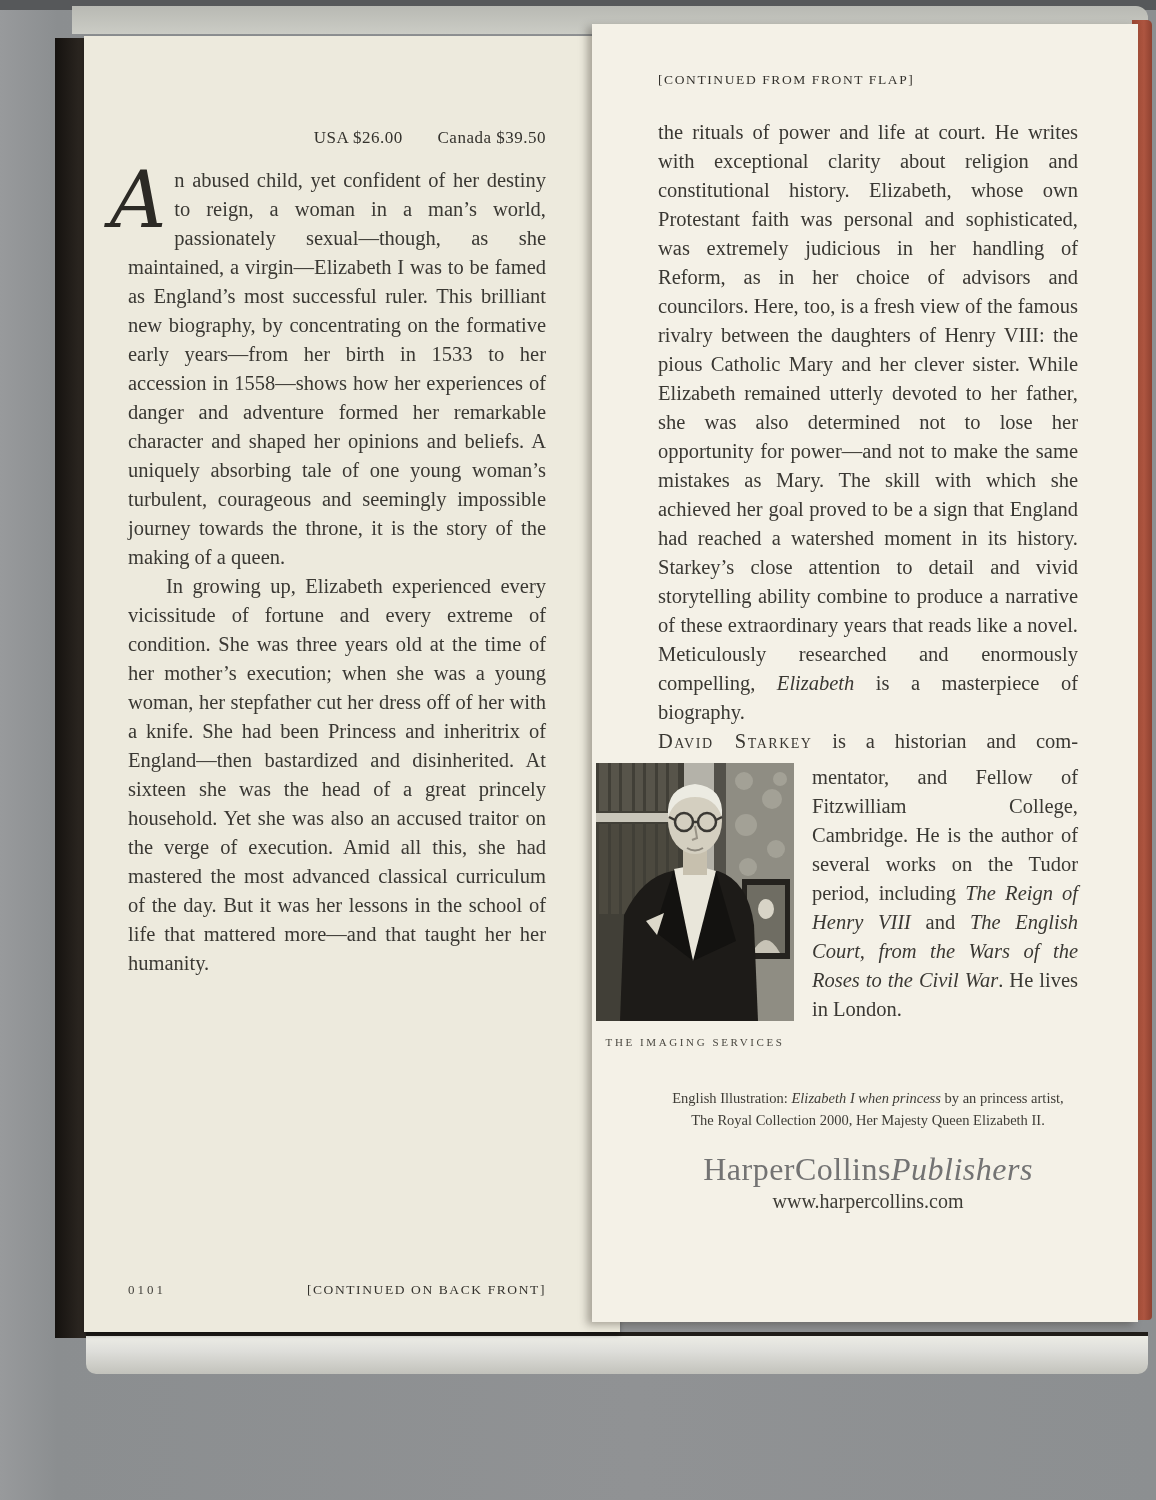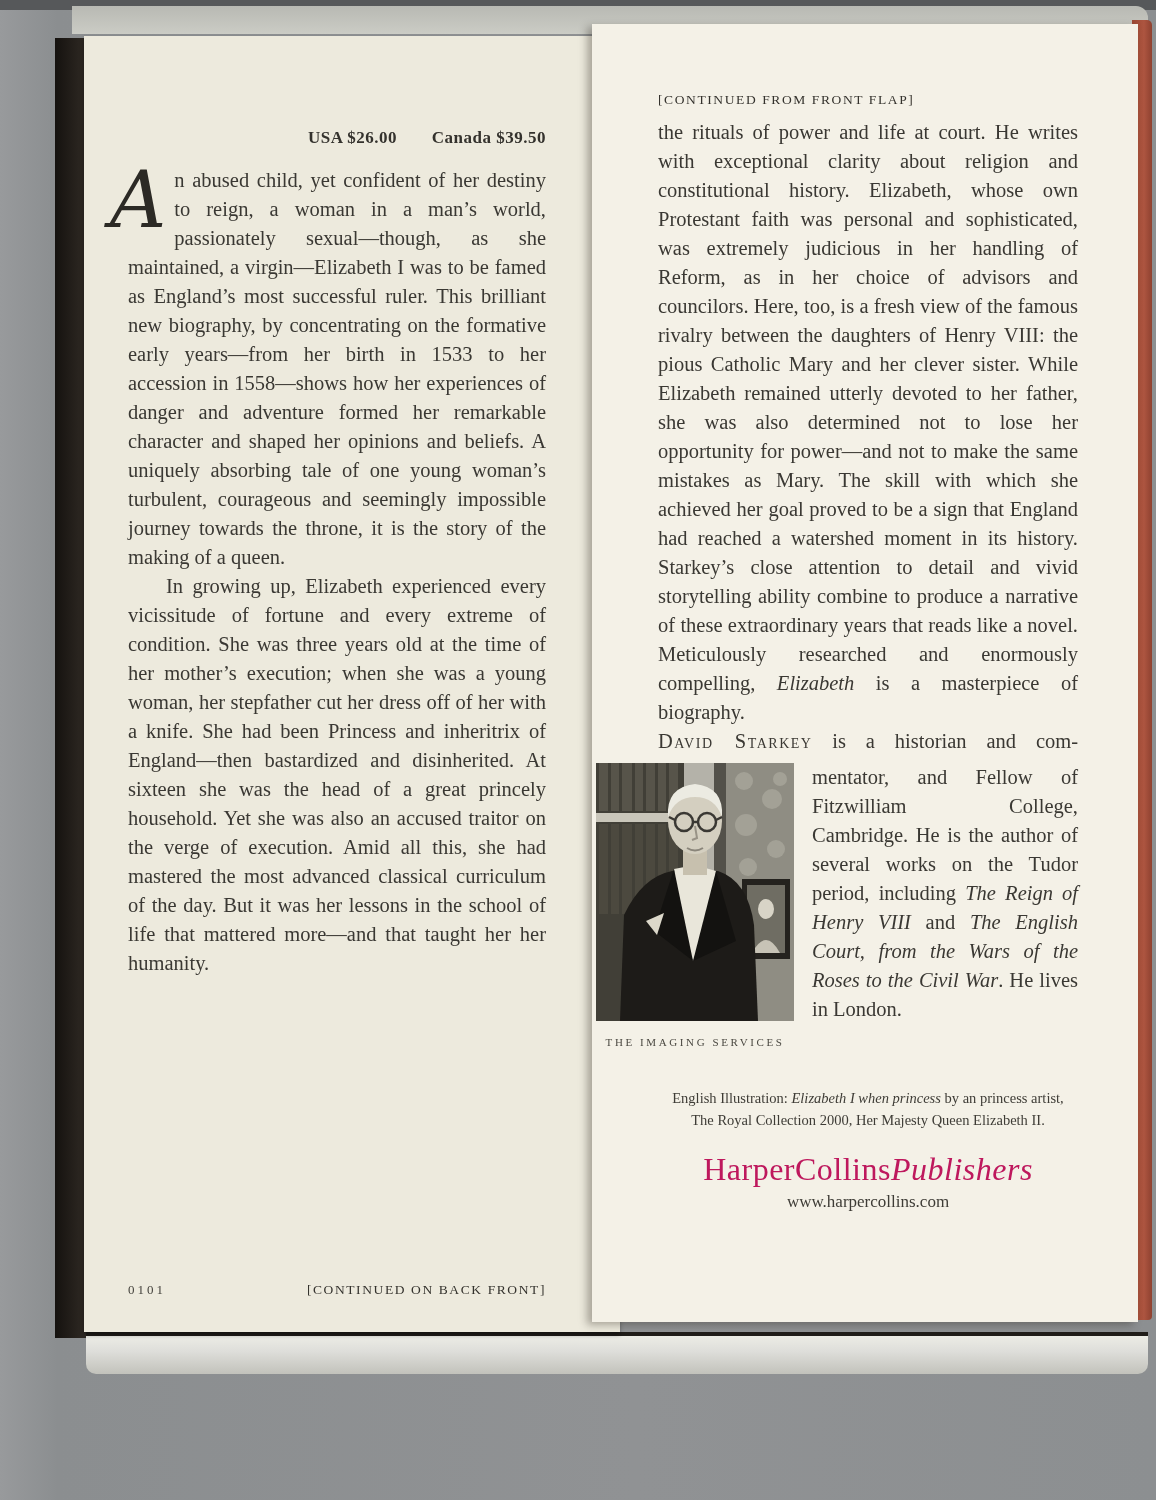--- a/index.html
+++ b/index.html
@@ -24,46 +24,46 @@
     background:#edeadd;box-shadow:0 3px 4px rgba(0,0,0,.35);}
   .back-flap{position:absolute;left:592px;top:24px;width:546px;height:1298px;
     background:#f4f1e7;box-shadow:-5px 3px 8px rgba(40,35,25,.35);}
 
   .body-text{font-size:20.5px;line-height:29px;text-align:justify;color:#3a3833;}
   .body-text p{margin:0;}
   .body-text p.indent{text-indent:38px;}
 
   
   .price-row{position:absolute;top:92px;left:44px;width:418px;text-align:right;
-    font-size:17px;letter-spacing:.5px;color:#34322d;font-weight:bold;}
+    font-size:17px;letter-spacing:.5px;color:#34322d;}
   .price-row span{margin-left:30px;}
   .front-text{position:absolute;left:44px;top:130px;width:418px;}
   .drop-cap{float:left;font-style:italic;font-size:78px;line-height:60px;
     margin:4px 8px 0 -18px;color:#2c2a25;font-family:"DejaVu Serif",serif;}
   .front-footer{position:absolute;left:44px;top:1246px;width:418px;display:flex;
     justify-content:space-between;align-items:baseline;}
   .flap-code{font-size:13px;letter-spacing:3px;color:#45433d;}
   .flap-tag{font-size:13.5px;letter-spacing:1.6px;color:#34322d;}
 
   
   .continued-tag{position:absolute;left:66px;top:48px;font-size:13.5px;
-    letter-spacing:1.6px;color:#34322d;margin-top:20px;}
+    letter-spacing:1.6px;color:#34322d;}
   .back-text{position:absolute;left:66px;top:94px;width:420px;}
   .bio-lead{margin-top:26px;text-align:justify;text-align-last:justify;}
   .seg-italic{font-style:italic;}
   .seg-smallcaps{font-variant:small-caps;letter-spacing:1.5px;}
   .bio-row{display:flex;margin-top:7px;}
   .photo-col{width:198px;margin-left:-62px;flex:none;}
   .author-photo{width:198px;height:258px;display:block;}
   .photo-caption{font-size:11px;letter-spacing:2.6px;text-align:center;
     margin-top:7px;color:#4a4841;white-space:nowrap;}
   .bio-text{flex:1;margin-left:18px;text-align:justify;}
   .credits{margin-top:30px;text-align:center;font-size:14.5px;line-height:22px;color:#3e3c36;}
-  .publisher{margin-top:24px;text-align:center;font-size:32px;color:#be185d;letter-spacing:.5px;}
-  .website{text-align:center;font-size:17px;margin-top:3px;color:#3e3c36;}
+  .publisher{margin-top:24px;text-align:center;font-size:32px;color:#737373;letter-spacing:.5px;}
+  .website{text-align:center;font-size:20px;margin-top:3px;color:#3e3c36;}
 </style>
 </head>
 <body>
 
 <div class="top-dark-bar"></div>
 <div class="book-top-edge"></div>
 <div class="red-edge"></div>
 <div class="spine-shadow"></div>
 <div class="bottom-edge"></div>
 

